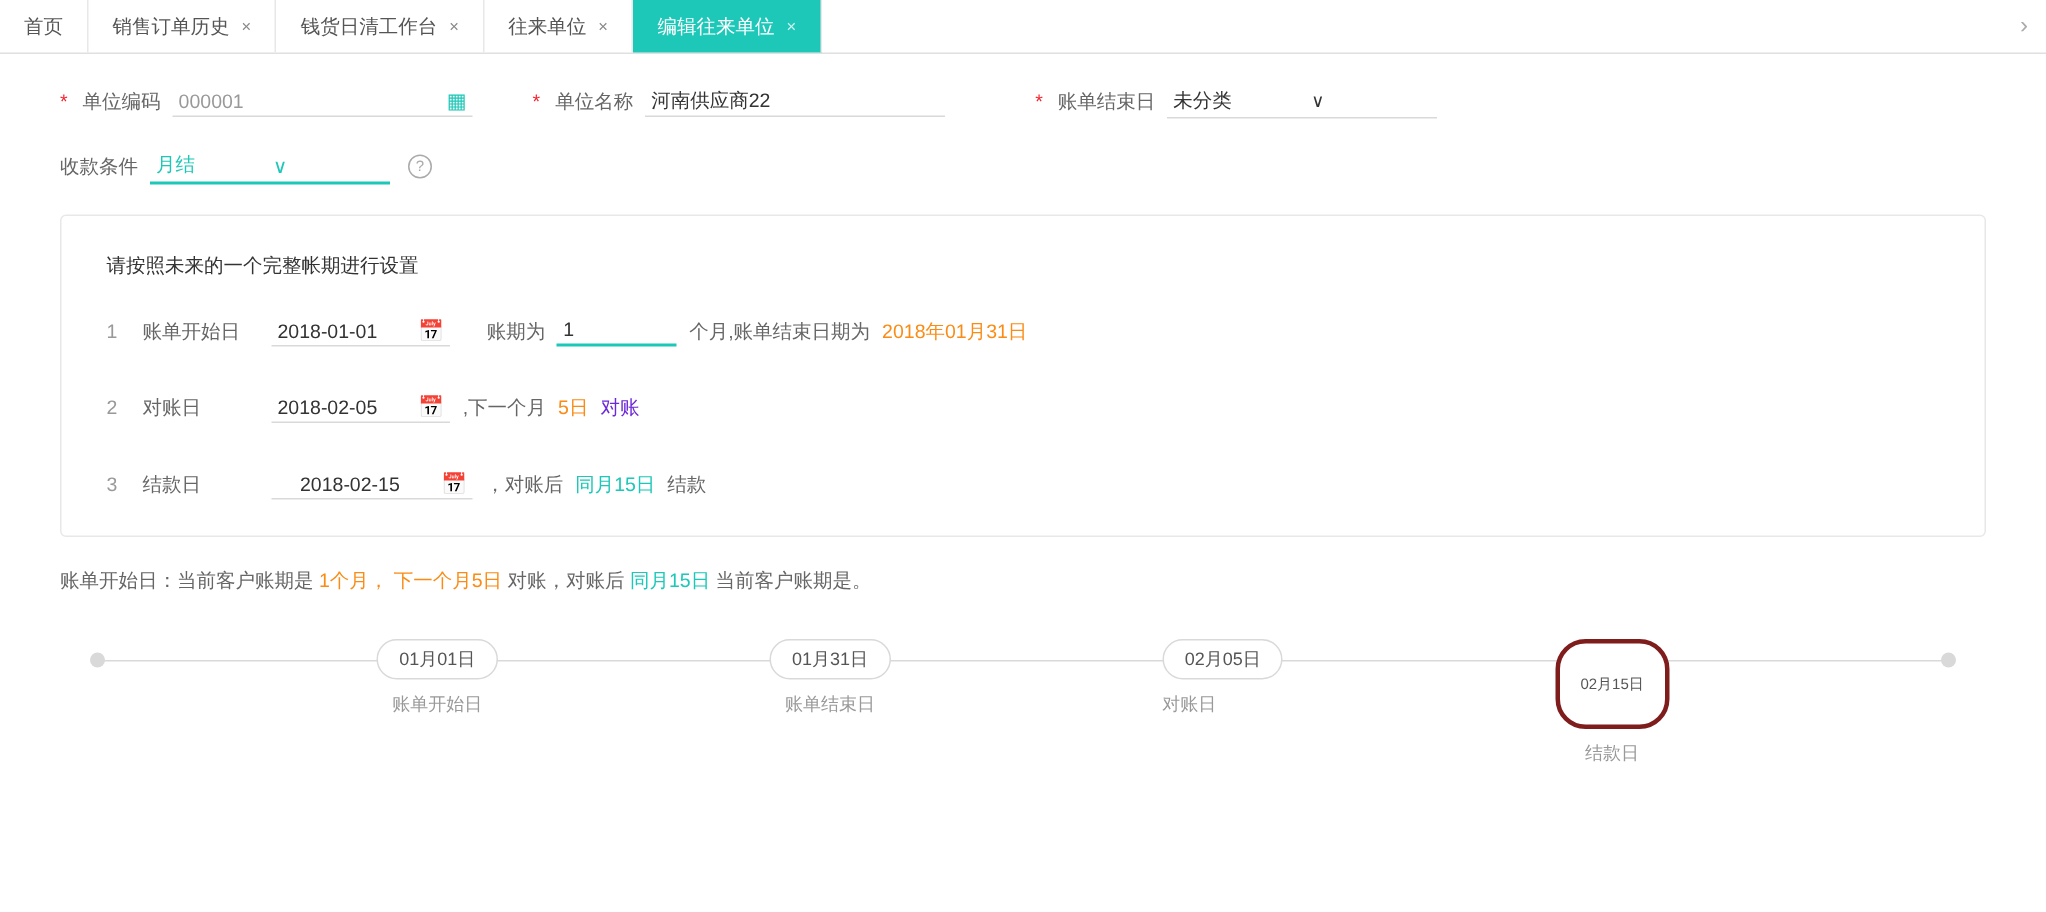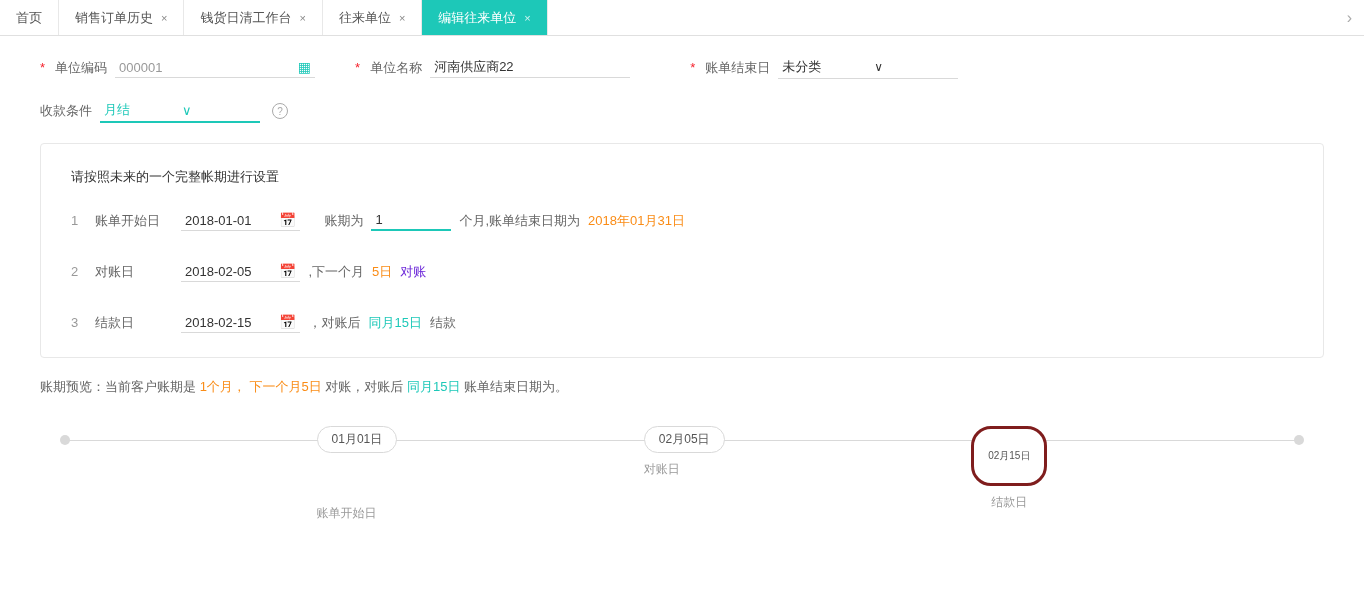--- a/index.html
+++ b/index.html
@@ -329,52 +329,56 @@
         <span class="highlight-orange">5日</span>
         <span style="color:#6d28d9;">对账</span>
       </div>
     </div>
 
     <div class="settings-row" style="margin-bottom:0;">
       <span class="row-num">3</span>
       <span class="row-label">结款日</span>
       <div class="row-value">
         <div class="date-input">
-          <input type="text" value="2018-02-15" style="width: 90px;">
+          <input type="text" value="2018-02-15" style="width: 90px; margin-left: 15px;">
           <span class="calendar-icon">📅</span>
         </div>
         <span style="color:#666;">，对账后</span>
         <span class="highlight-teal">同月15日</span>
         <span style="color:#666;">结款</span>
       </div>
     </div>
   </div>
 
   <div class="preview-text">
-    <span>账期预览：当前客户账期是</span>
+    <span>账单开始日：当前客户账期是</span>
     <span class="highlight-orange">1个月，</span>
     <span class="highlight-orange">下一个月5日</span>
     <span>对账，对账后</span>
     <span class="highlight-teal">同月15日</span>
-    <span>账单结束日期为。</span>
+    <span>当前客户账期是。</span>
   </div>
 
   <div style="position: relative; padding: 10px 20px 40px 20px;">
     <div style="position: absolute; left: 28px; right: 28px; top: 24px; height: 1px; background: #d9d9d9;"></div>
     <div style="display: flex; align-items: flex-start; justify-content: space-between;">
 
       <div style="display: flex; flex-direction: column; align-items: center; z-index:1;">
         <div style="width:10px; height:10px; border-radius:50%; background:#d9d9d9; margin-top:9px;"></div>
       </div>
 
-      <div style="display: flex; flex-direction: column; z-index:1;gap:44px;">
+      <div style="display: flex; flex-direction: column; align-items: center; z-index:1;">
         <div style="background:#fff; border:1px solid #d9d9d9; border-radius:20px; padding:4px 14px; font-size:12px; color:#555; white-space:nowrap;">01月01日</div>
         <div style="margin-top:8px; font-size:12px; color:#999;">账单开始日</div>
       </div>
 
+      <div style="display: flex; flex-direction: column; align-items: center; z-index:1;">
+        <div style="background:#fff; border:1px solid #d9d9d9; border-radius:20px; padding:4px 14px; font-size:12px; color:#555; white-space:nowrap;">01月31日</div>
+        <div style="margin-top:8px; font-size:12px; color:#999;">账单结束日</div>
+      </div>
 
       <div style="display: flex; flex-direction: column; align-items: flex-start; z-index:1;">
         <div style="background:#fff; border:1px solid #d9d9d9; border-radius:20px; padding:4px 14px; font-size:12px; color:#555; white-space:nowrap;">02月05日</div>
         <div style="margin-top:8px; font-size:12px; color:#999;">对账日</div>
       </div>
 
       <div style="display: flex; flex-direction: column; align-items: center; z-index:1;">
         <div style="background:#fff; border:3px solid #7f1d1d; border-radius:20px; padding:20px 14px; font-size:10px; color:#555; white-space:nowrap;">02月15日</div>
         <div style="margin-top:8px; font-size:12px; color:#999;">结款日</div>
       </div>

